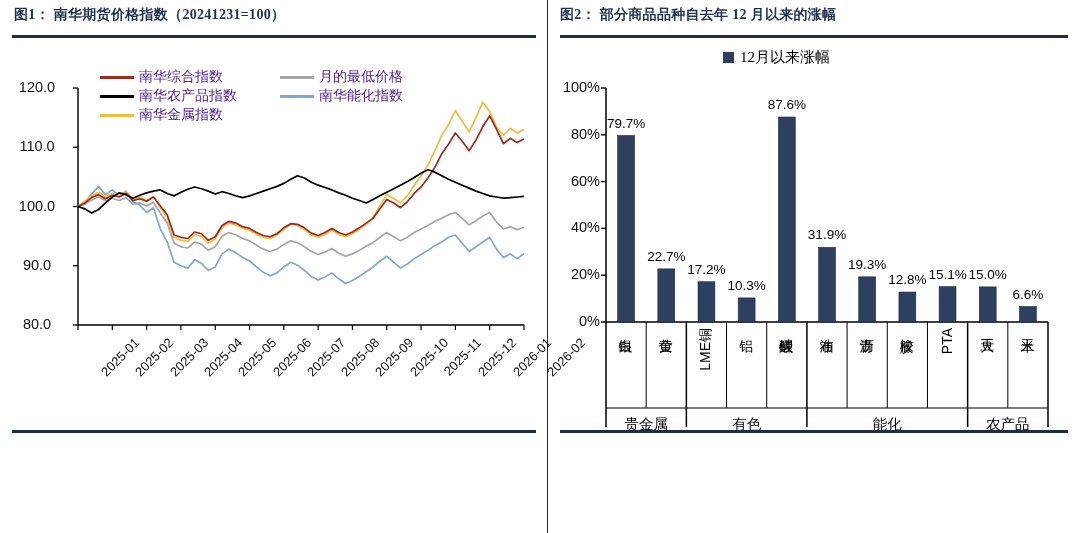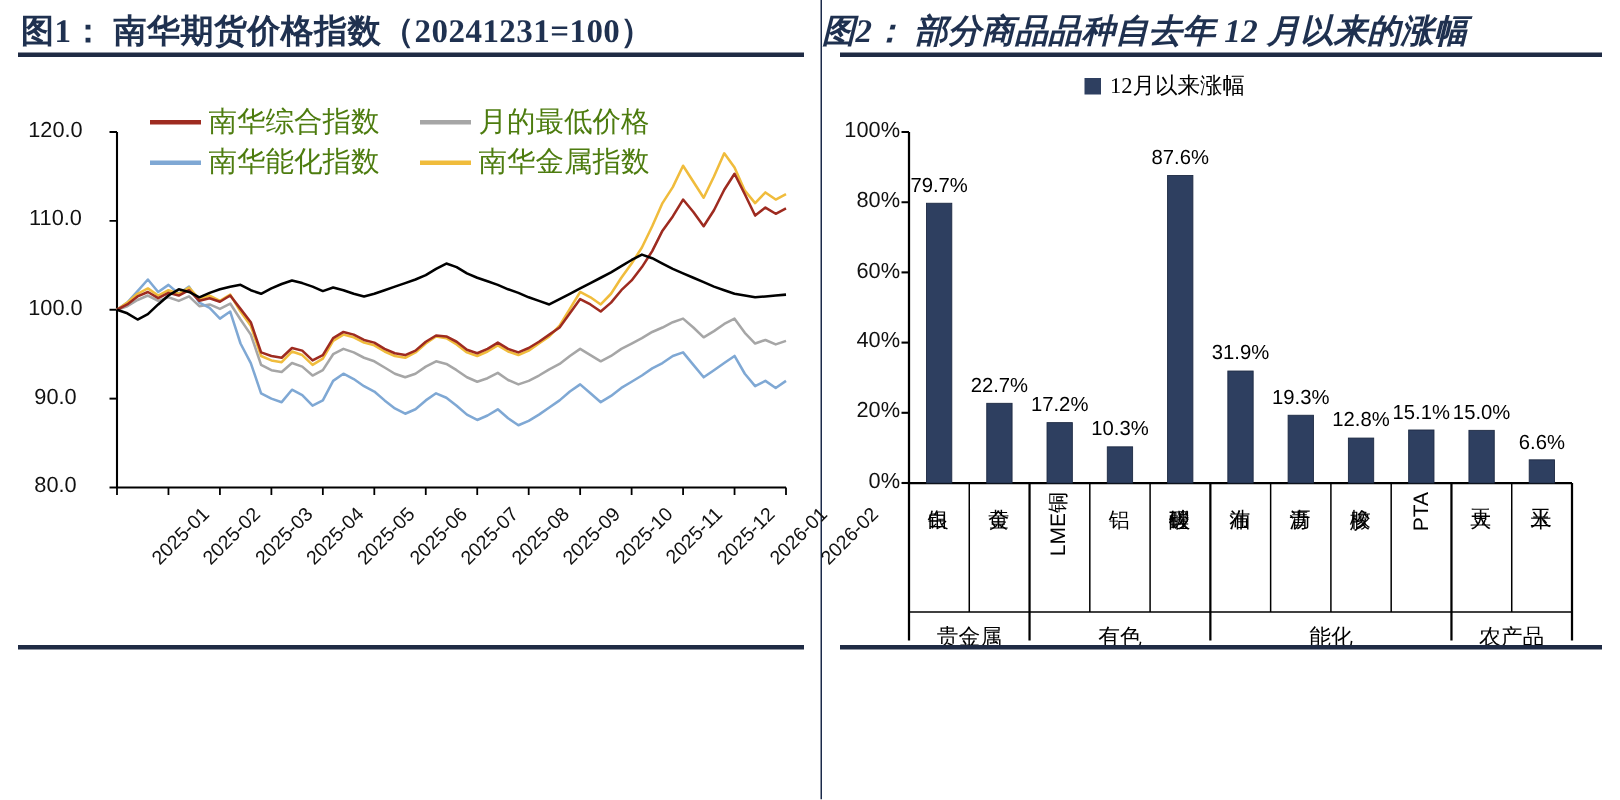--- a/index.html
+++ b/index.html
@@ -19,24 +19,24 @@
   .panel-left  { left: 0;    width: 548px; }
   .panel-right { left: 548px; width: 532px; }
   .vdivider {
     position: absolute; left: 547px; top: 0; width: 1px; height: 533px;
     background: #1b2a4a;
   }
 
   .fig-title {
     position: absolute; left: 14px; top: 6px;
     font-family: "Liberation Serif", serif;
-    font-weight: bold; font-size: 22px; letter-spacing: .3px;
+    font-weight: bold; font-size: 14px; letter-spacing: .3px;
     color: #1f3150; white-space: nowrap;
   }
-  .panel-right .fig-title { left: 0; font-style: italic; }
+  .panel-right .fig-title { left: 12px; }
 
   .rule {
     position: absolute; left: 12px; right: 12px; height: 3px;
     background: #1f2b44;
   }
   .rule.top  { top: 35px; }
   .rule.bot  { top: 430px; }
 
   .source {
     position: absolute; left: 16px; right: 14px; top: 443px;
@@ -49,21 +49,21 @@
   .lchart { position: absolute; left: 0; top: 42px; width: 548px; height: 385px; }
   .legend {
     position: absolute; left: 100px; top: 26px;
     width: 330px;
     display: grid; grid-template-columns: 180px 160px;
     row-gap: 1px; column-gap: 0px;
     font-family: "Liberation Serif", serif;
   }
   .lg-item { display: flex; align-items: center; gap: 5px; }
   .lg-swatch { display: inline-block; width: 34px; height: 3px; flex: 0 0 34px; }
-  .lg-label { font-size: 19px; color: #4d7c0f; white-space: nowrap; }
+  .lg-label { font-size: 14px; color: #4c1d95; white-space: nowrap; }
 
   .ytick-l {
     position: absolute; font-size: 14.5px; color: #111;
     text-align: center; width: 58px; font-family: "Liberation Sans", sans-serif;
   }
   .xtick-l {
     position: absolute; font-size: 13px; color: #111;
     transform-origin: right top; transform: rotate(-45deg);
     white-space: nowrap; font-family: "Liberation Sans", sans-serif;
   }
@@ -108,20 +108,24 @@
 
     <div class="lchart" id="lchart">
       <div class="legend" id="line-legend">
           <div class="lg-item">
             <span class="lg-swatch" style="background: rgb(158, 43, 32);"></span>
             <span class="lg-label">南华综合指数</span>
           </div>
           <div class="lg-item">
             <span class="lg-swatch" style="background: rgb(166, 166, 166);"></span>
             <span class="lg-label">月的最低价格</span>
+          </div>
+          <div class="lg-item">
+            <span class="lg-swatch" style="background: rgb(0, 0, 0);"></span>
+            <span class="lg-label">南华农产品指数</span>
           </div>
           <div class="lg-item">
             <span class="lg-swatch" style="background: rgb(127, 168, 212);"></span>
             <span class="lg-label">南华能化指数</span>
           </div>
           <div class="lg-item">
             <span class="lg-swatch" style="background: rgb(240, 188, 60);"></span>
             <span class="lg-label">南华金属指数</span>
           </div>
         </div>

